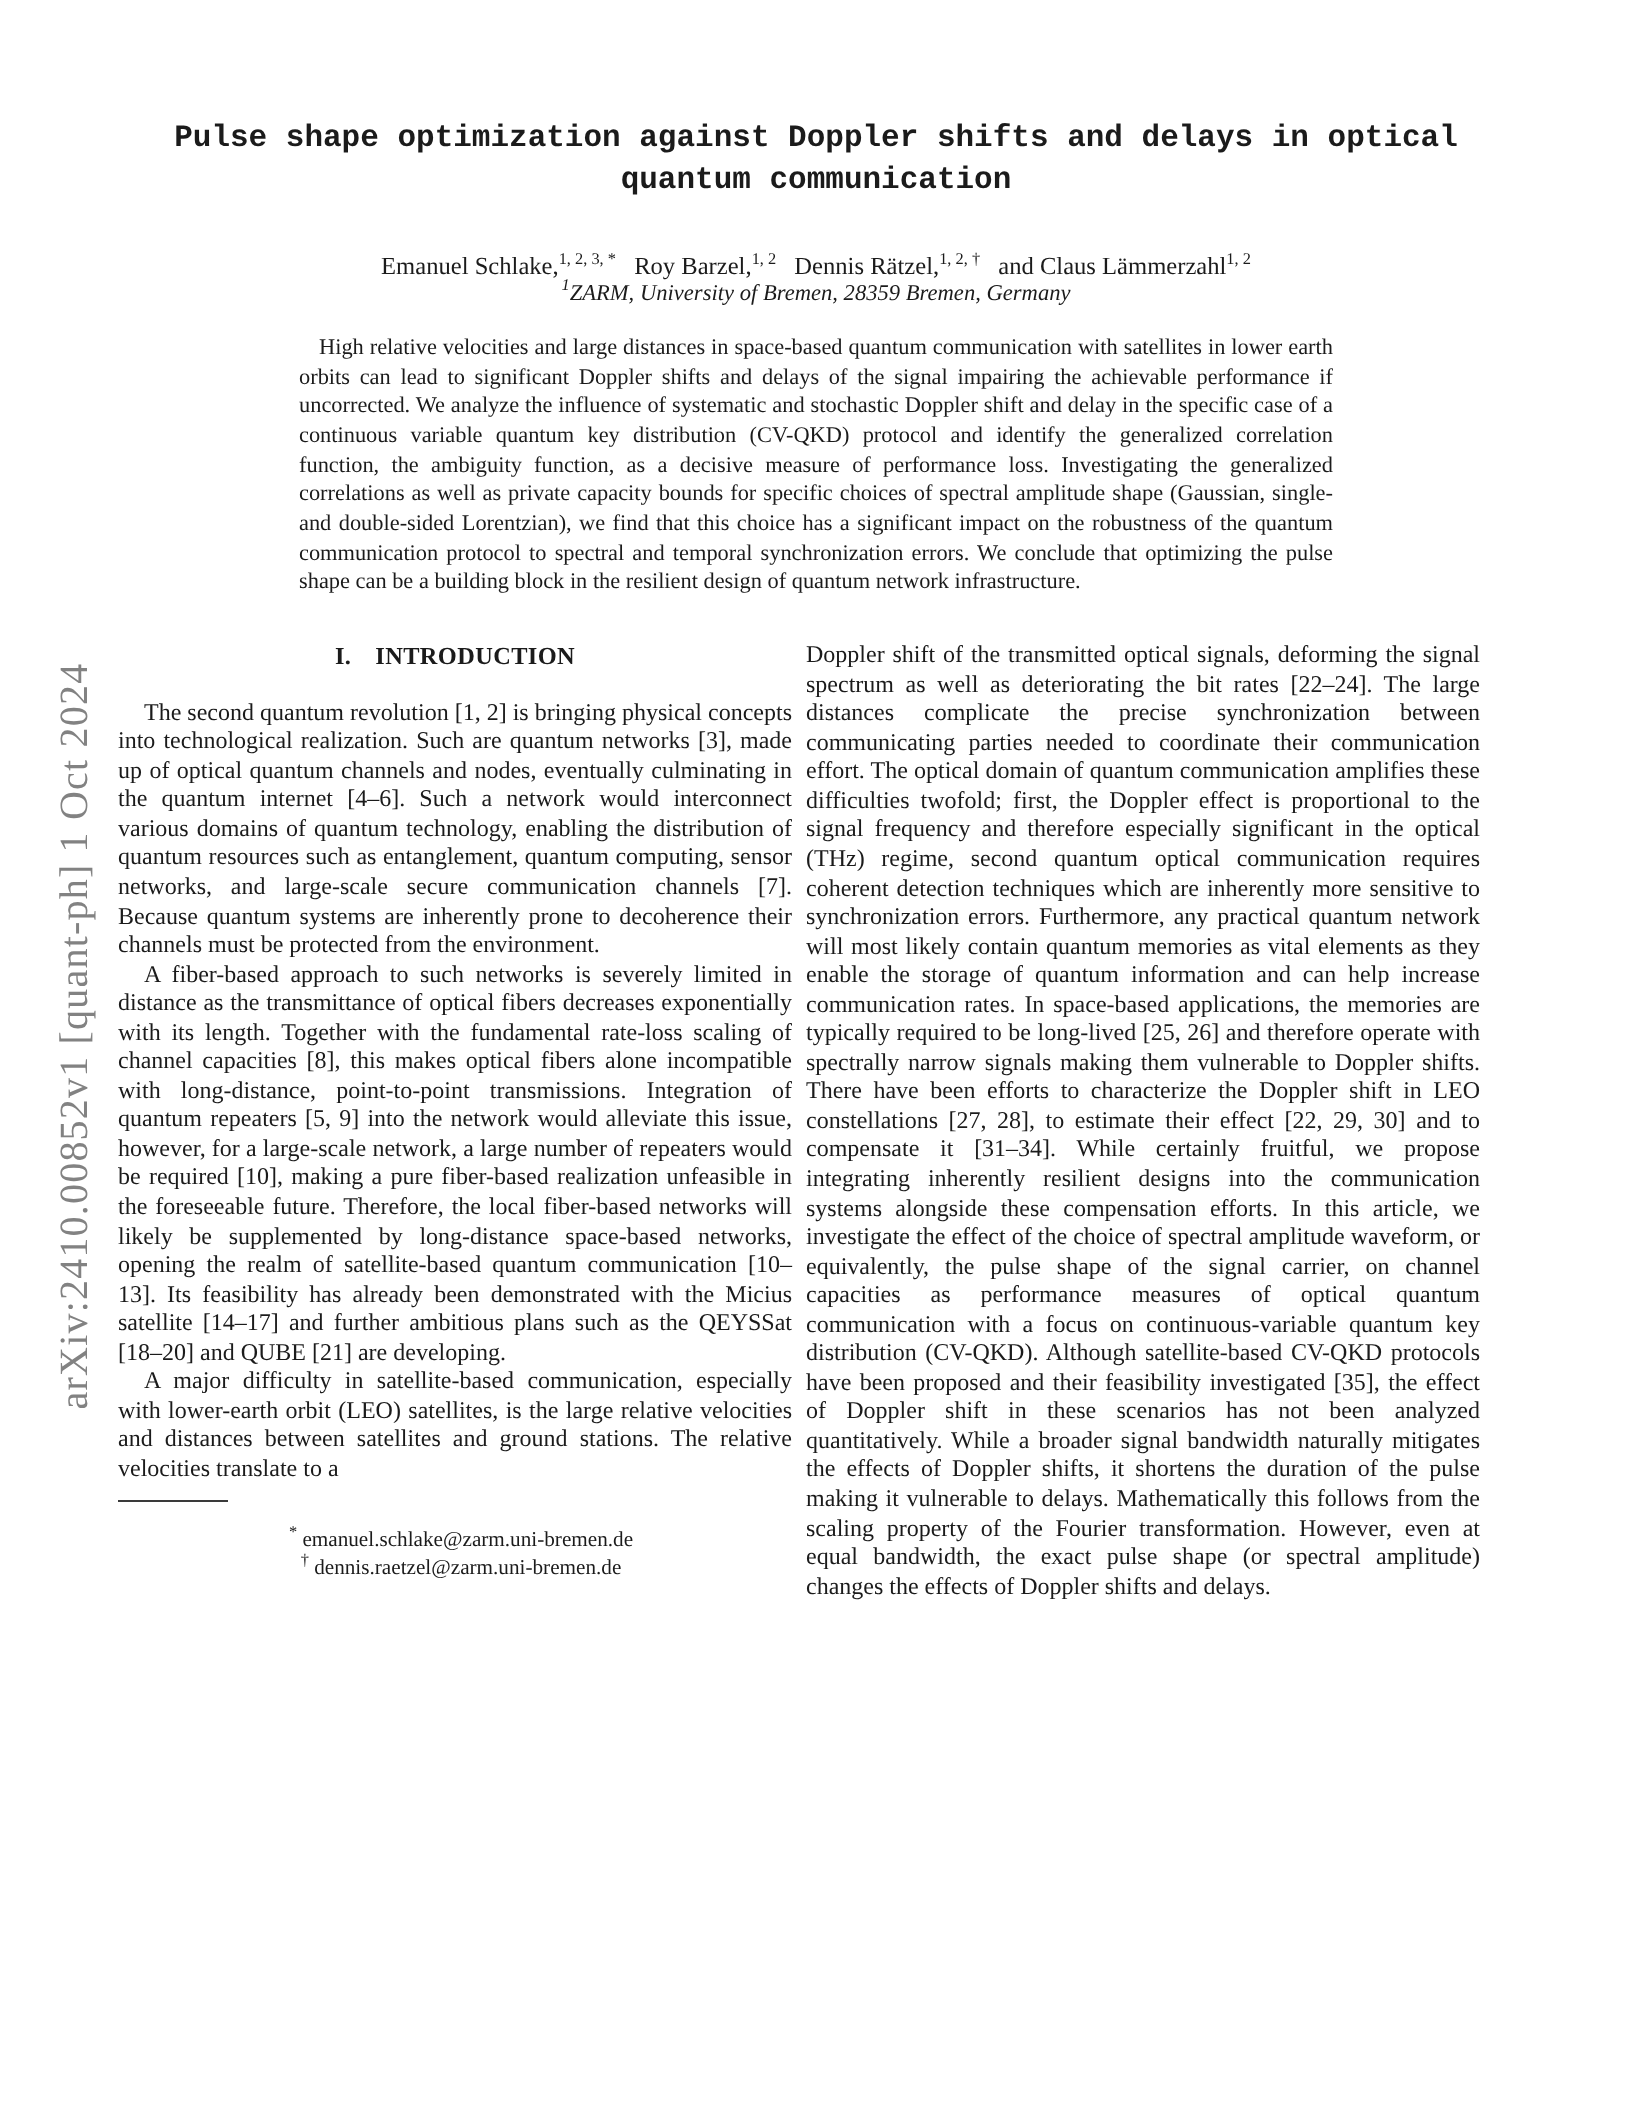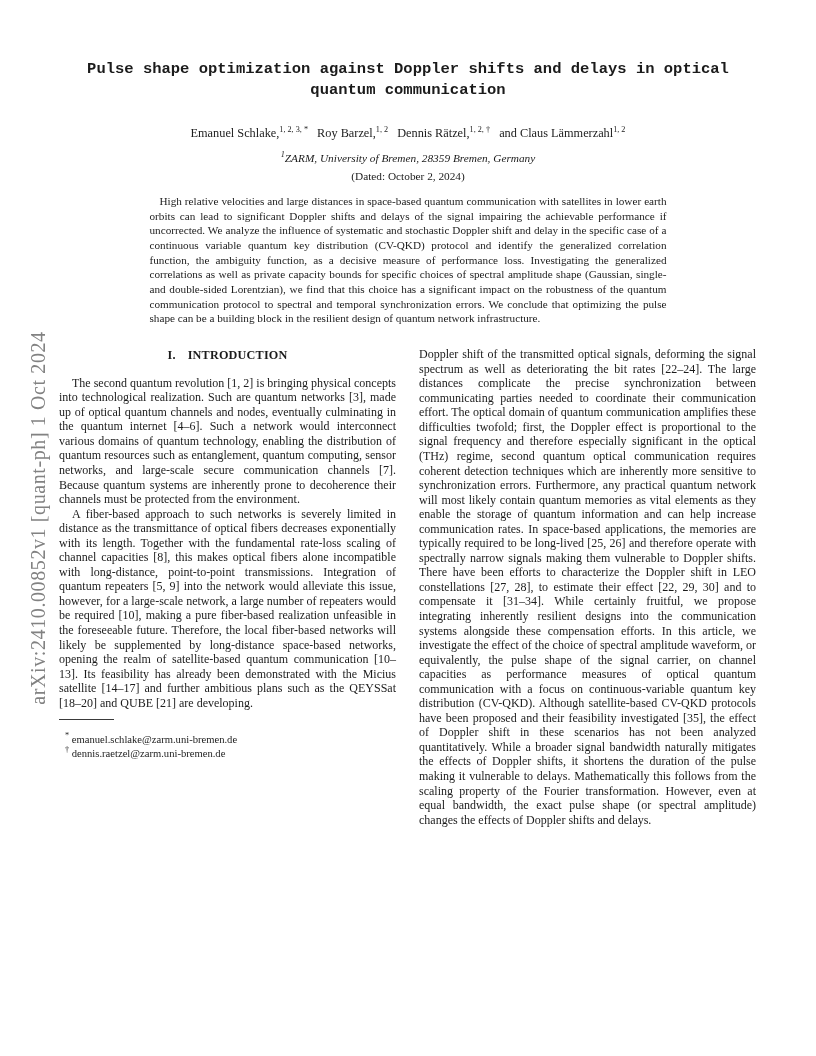--- a/index.html
+++ b/index.html
@@ -39,21 +39,21 @@
   }
   .author-list {
     margin-top: 25px;
     text-align: center;
     font-size: 12.3px;
     line-height: 15px;
   }
   .author { white-space: nowrap; margin: 0 3px; }
   sup { font-size: 8.2px; line-height: 0; }
   .affiliations {
-    margin-top: 11px;
+    margin-top: 0;
     text-align: center;
     font-style: italic;
     font-size: 11.3px;
     line-height: 13.8px;
   }
   .dated-line {
     margin-top: 4px;
     text-align: center;
     font-size: 11.3px;
   }
@@ -61,21 +61,21 @@
     margin: 12px auto 0;
     width: 517px;
     font-size: 11.2px;
     line-height: 14.7px;
     text-align: justify;
     text-indent: 10px;
   }
   .columns {
     margin-top: 21px;
     display: flex;
-    gap: 23px;
+    gap: 7px;
   }
   .col {
     width: 337px;
     font-size: 12px;
     line-height: 14.55px;
     text-align: justify;
   }
   .section-heading {
     text-align: center;
     font-weight: bold;
@@ -90,21 +90,21 @@
     width: 55px;
     border: 0;
     border-top: 1px solid #3a3a3a;
     margin: 9px 0 13px 0;
   }
   .footnote {
     font-size: 10.6px;
     line-height: 14px;
     padding-left: 15px;
     text-indent: -9px;
-    text-align: left;
+    text-align: center;
   }
 </style>
 </head>
 <body>
 
 <div class="sheet">
 
   <div class="arxiv-watermark">arXiv:2410.00852v1  [quant-ph]  1 Oct 2024</div>
 
   <div class="content">
@@ -115,32 +115,32 @@
       <span class="author"><span>Emanuel Schlake,</span><sup>1, 2, 3, *</sup></span>
       <span class="author"><span>Roy Barzel,</span><sup>1, 2</sup></span>
       <span class="author"><span>Dennis Rätzel,</span><sup>1, 2, †</sup></span>
       <span class="author"><span>and Claus Lämmerzahl</span><sup>1, 2</sup></span>
     </div>
 
     <div class="affiliations">
       <div><sup>1</sup><span>ZARM, University of Bremen, 28359 Bremen, Germany</span></div>
     </div>
 
-    <div class="dated-line">(Dated: October 2, 2024)</div>
 
     <div class="abstract">High relative velocities and large distances in space-based quantum communication with satellites in lower earth orbits can lead to significant Doppler shifts and delays of the signal impairing the achievable performance if uncorrected. We analyze the influence of systematic and stochastic Doppler shift and delay in the specific case of a continuous variable quantum key distribution (CV-QKD) protocol and identify the generalized correlation function, the ambiguity function, as a decisive measure of performance loss. Investigating the generalized correlations as well as private capacity bounds for specific choices of spectral amplitude shape (Gaussian, single- and double-sided Lorentzian), we find that this choice has a significant impact on the robustness of the quantum communication protocol to spectral and temporal synchronization errors. We conclude that optimizing the pulse shape can be a building block in the resilient design of quantum network infrastructure.</div>
 
     <div class="columns">
 
       <div class="col">
         <div class="section-heading">
           <span class="sec-num">I.</span><span>INTRODUCTION</span>
         </div>
         <p>The second quantum revolution [1, 2] is bringing physical concepts into technological realization. Such are quantum networks [3], made up of optical quantum channels and nodes, eventually culminating in the quantum internet [4–6]. Such a network would interconnect various domains of quantum technology, enabling the distribution of quantum resources such as entanglement, quantum computing, sensor networks, and large-scale secure communication channels [7]. Because quantum systems are inherently prone to decoherence their channels must be protected from the environment.</p>
         <p>A fiber-based approach to such networks is severely limited in distance as the transmittance of optical fibers decreases exponentially with its length. Together with the fundamental rate-loss scaling of channel capacities [8], this makes optical fibers alone incompatible with long-distance, point-to-point transmissions. Integration of quantum repeaters [5, 9] into the network would alleviate this issue, however, for a large-scale network, a large number of repeaters would be required [10], making a pure fiber-based realization unfeasible in the foreseeable future. Therefore, the local fiber-based networks will likely be supplemented by long-distance space-based networks, opening the realm of satellite-based quantum communication [10–13]. Its feasibility has already been demonstrated with the Micius satellite [14–17] and further ambitious plans such as the QEYSSat [18–20] and QUBE [21] are developing.</p>
+        <p>A major difficulty in satellite-based communication, especially with lower-earth orbit (LEO) satellites, is the large relative velocities and distances between satellites and ground stations. The relative velocities translate to a</p>
         <hr class="footnote-rule">
         <div class="footnote"><sup>*</sup> <span>emanuel.schlake@zarm.uni-bremen.de</span></div>
         <div class="footnote"><sup>†</sup> <span>dennis.raetzel@zarm.uni-bremen.de</span></div>
       </div>
 
       <div class="col">
         <p class="continuation">Doppler shift of the transmitted optical signals, deforming the signal spectrum as well as deteriorating the bit rates [22–24]. The large distances complicate the precise synchronization between communicating parties needed to coordinate their communication effort. The optical domain of quantum communication amplifies these difficulties twofold; first, the Doppler effect is proportional to the signal frequency and therefore especially significant in the optical (THz) regime, second quantum optical communication requires coherent detection techniques which are inherently more sensitive to synchronization errors. Furthermore, any practical quantum network will most likely contain quantum memories as vital elements as they enable the storage of quantum information and can help increase communication rates. In space-based applications, the memories are typically required to be long-lived [25, 26] and therefore operate with spectrally narrow signals making them vulnerable to Doppler shifts. There have been efforts to characterize the Doppler shift in LEO constellations [27, 28], to estimate their effect [22, 29, 30] and to compensate it [31–34]. While certainly fruitful, we propose integrating inherently resilient designs into the communication systems alongside these compensation efforts. In this article, we investigate the effect of the choice of spectral amplitude waveform, or equivalently, the pulse shape of the signal carrier, on channel capacities as performance measures of optical quantum communication with a focus on continuous-variable quantum key distribution (CV-QKD). Although satellite-based CV-QKD protocols have been proposed and their feasibility investigated [35], the effect of Doppler shift in these scenarios has not been analyzed quantitatively. While a broader signal bandwidth naturally mitigates the effects of Doppler shifts, it shortens the duration of the pulse making it vulnerable to delays. Mathematically this follows from the scaling property of the Fourier transformation. However, even at equal bandwidth, the exact pulse shape (or spectral amplitude) changes the effects of Doppler shifts and delays.</p>
       </div>
 
     </div>

